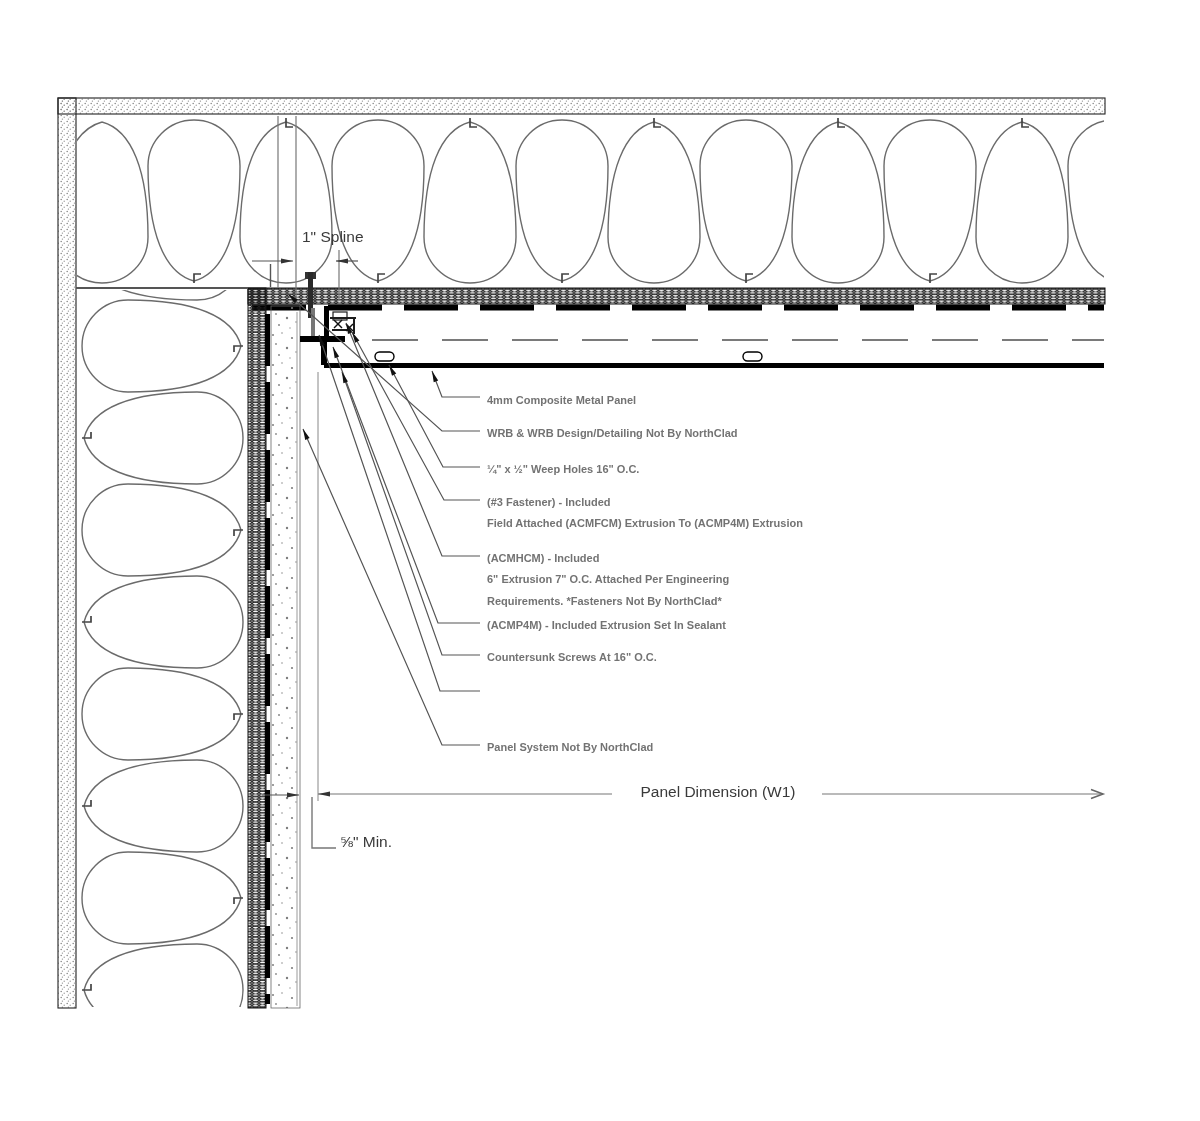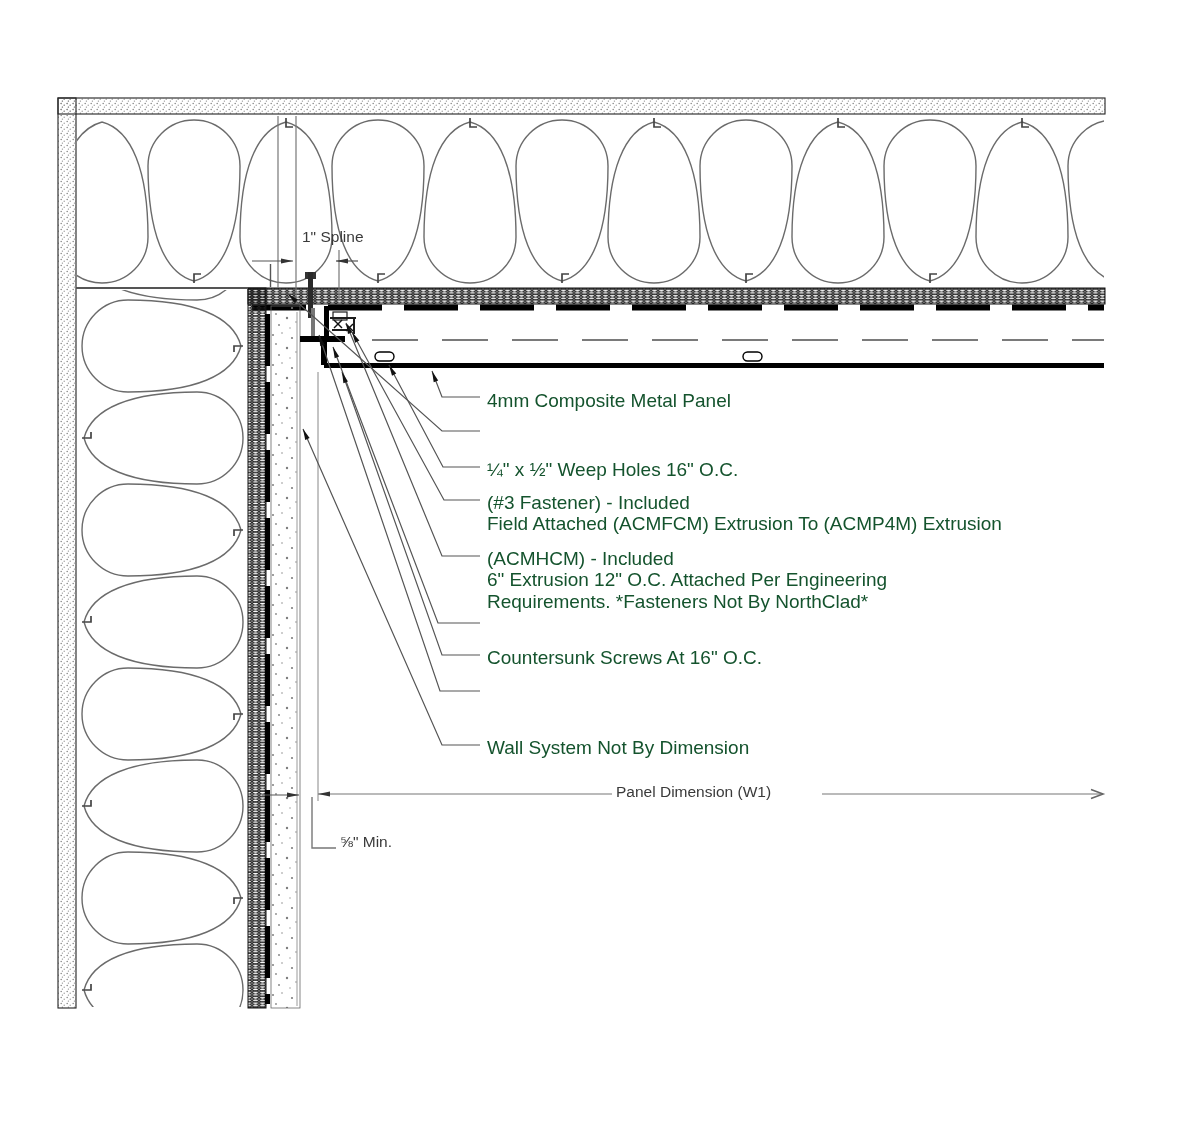--- a/index.html
+++ b/index.html
@@ -1,21 +1,21 @@
 <!DOCTYPE html>
 <html><head>
 <meta charset="utf-8">
 <style>
   html,body{margin:0;padding:0;background:#fff;}
   #canvas{position:relative;width:1200px;height:1121px;background:#ffffff;overflow:hidden;
           font-family:"Liberation Sans", sans-serif;}
   #lw{position:absolute;left:0;top:0;}
-  .txt{position:absolute;color:#14532d;font-size:19px;line-height:21.4px;white-space:pre;}
+  .txt{position:absolute;color:#737373;font-size:11px;line-height:21.4px;white-space:pre;font-weight:bold;}
   .dim{position:absolute;color:#3a3a3a;font-size:15.5px;white-space:pre;}
-  .center{text-align:left;}
+  .center{text-align:center;}
 </style>
 </head>
 <body>
 
 <div id="canvas">
 
   <svg id="lw" width="1200" height="1121" viewBox="0 0 1200 1121">
     <defs>
       <pattern id="stip" width="6" height="6" patternUnits="userSpaceOnUse">
         <circle cx="1.2" cy="1.5" r="0.8" fill="#8d8d8d"></circle>
@@ -167,25 +167,27 @@
         <polygon points="319,335 324.81221348671903,344.6425190891593 320.2675487085981,346.1871944772285" fill="#111"></polygon>
         <polygon points="303,429 309.6259154891007,438.1025954502711 305.2321983369332,440.03527483049663" fill="#111"></polygon>
         <polygon points="293,261 281,263.6 281,258.4" fill="#333"></polygon>
         <polygon points="336,261 348,258.4 348,263.6" fill="#333"></polygon>
         <polygon points="299,795 287,797.6 287,792.4" fill="#333"></polygon>
         <polygon points="318,794 330,791.4 330,796.6" fill="#333"></polygon>
       </g>
   </svg>
 
   <div class="txt" style="left:487px;top:390px">4mm Composite Metal Panel</div>
+  <div class="txt" style="left:487px;top:423px">WRB &amp; WRB Design/Detailing Not By NorthClad</div>
   <div class="txt" style="left:487px;top:459px">¼" x ½" Weep Holes 16" O.C.</div>
   <div class="txt" style="left:487px;top:492px">(#3 Fastener) - Included
 Field Attached (ACMFCM) Extrusion To (ACMP4M) Extrusion</div>
   <div class="txt" style="left:487px;top:548px">(ACMHCM) - Included
-6" Extrusion 12" O.C. Attached Per Engineering
+6" Extrusion 7" O.C. Attached Per Engineering
 Requirements. *Fasteners Not By NorthClad*</div>
+  <div class="txt" style="left:487px;top:615px">(ACMP4M) - Included Extrusion Set In Sealant</div>
   <div class="txt" style="left:487px;top:647px">Countersunk Screws At 16" O.C.</div>
-  <div class="txt" style="left:487px;top:737px">Wall System Not By Dimension</div>
+  <div class="txt" style="left:487px;top:737px">Panel System Not By NorthClad</div>
 
   <div class="dim" style="left:302px;top:228px">1" Spline</div>
   <div class="dim center" style="left:616px;top:783px;width:204px">Panel Dimension (W1)</div>
   <div class="dim" style="left:340px;top:833px">⅝" Min.</div>
 </div>
 
 </body></html>

